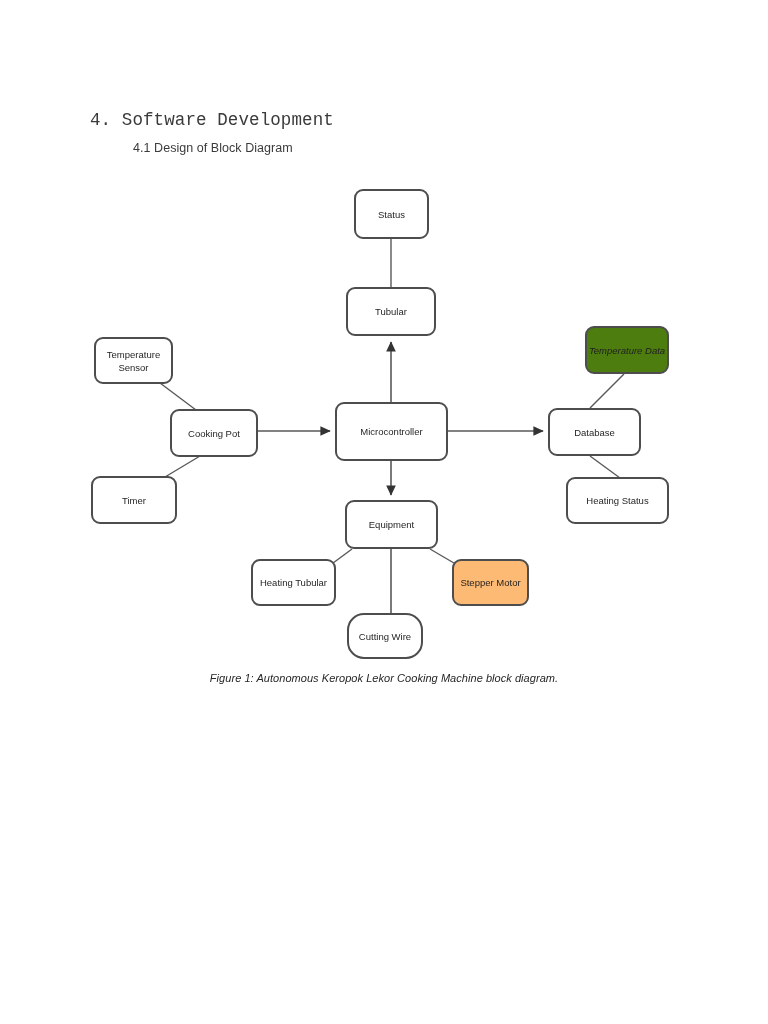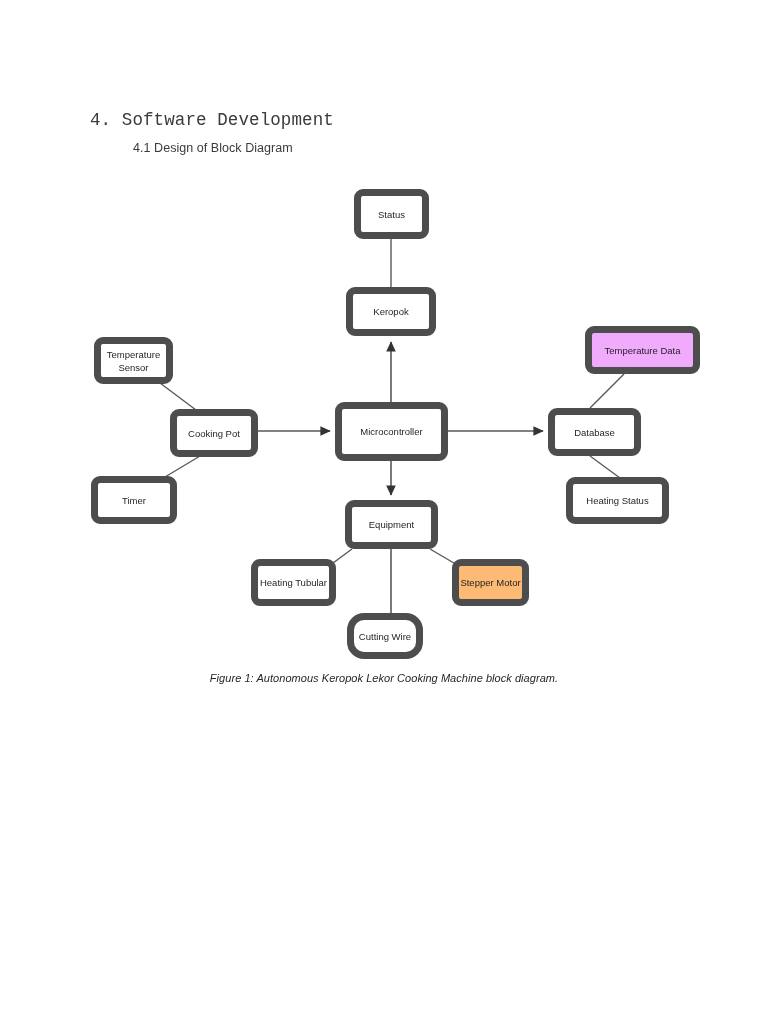--- a/index.html
+++ b/index.html
@@ -62,21 +62,21 @@
     top: 0;
     width: 768px;
     height: 1024px;
     pointer-events: none;
   }
 
   .node {
     position: absolute;
     box-sizing: border-box;
     background: #ffffff;
-    border: 7px solid #a16207;
+    border: 2px solid #a16207;
     border-radius: 9px;
     display: flex;
     align-items: center;
     justify-content: center;
     text-align: center;
     font-size: 9.5px;
     font-weight: 400;
     color: #1f1f1f;
     line-height: 13px;
     white-space: pre-line;
@@ -132,27 +132,27 @@
       <line x1="391" y1="461" x2="391" y2="495" stroke="#595959" stroke-width="1.6" marker-end="url(#arrowhead)"></line>
 
       <line x1="352" y1="549" x2="329" y2="566" stroke="#595959" stroke-width="1.4"></line>
 
       <line x1="391" y1="549" x2="391" y2="613" stroke="#595959" stroke-width="1.6"></line>
 
       <line x1="430" y1="549" x2="459" y2="566" stroke="#595959" stroke-width="1.4"></line>
     </svg>
 
     <div class="node" style="left: 354px; top: 189px; width: 75px; height: 50px; border-color: rgb(77, 77, 77); background: rgb(255, 255, 255); color: rgb(31, 31, 31);">Status</div>
-    <div class="node" style="left: 346px; top: 287px; width: 90px; height: 49px; border-color: rgb(77, 77, 77); background: rgb(255, 255, 255); color: rgb(31, 31, 31);">Keropok</div>
+    <div class="node" style="left: 346px; top: 287px; width: 90px; height: 49px; border-color: rgb(77, 77, 77); background: rgb(255, 255, 255); color: rgb(31, 31, 31);">Tubular</div>
     <div class="node" style="left: 94px; top: 337px; width: 79px; height: 47px; border-color: rgb(77, 77, 77); background: rgb(255, 255, 255); color: rgb(31, 31, 31);">Temperature
 Sensor</div>
     <div class="node" style="left: 170px; top: 409px; width: 88px; height: 48px; border-color: rgb(77, 77, 77); background: rgb(255, 255, 255); color: rgb(31, 31, 31);">Cooking Pot</div>
     <div class="node" style="left: 91px; top: 476px; width: 86px; height: 48px; border-color: rgb(77, 77, 77); background: rgb(255, 255, 255); color: rgb(31, 31, 31);">Timer</div>
     <div class="node" style="left: 335px; top: 402px; width: 113px; height: 59px; border-color: rgb(77, 77, 77); background: rgb(255, 255, 255); color: rgb(31, 31, 31);">Microcontroller</div>
-    <div class="node" style="left: 585px; top: 326px; width: 115px; height: 48px; border-color: rgb(77, 77, 77); background: #f0abfc; color: rgb(31, 31, 31);">Temperature Data</div>
+    <div class="node" style="left: 585px; top: 326px; width: 84px; height: 48px; border-color: rgb(77, 77, 77); background: #4d7c0f; color: rgb(31, 31, 31); font-style: italic;">Temperature Data</div>
     <div class="node" style="left: 548px; top: 408px; width: 93px; height: 48px; border-color: rgb(77, 77, 77); background: rgb(255, 255, 255); color: rgb(31, 31, 31);">Database</div>
     <div class="node" style="left: 566px; top: 477px; width: 103px; height: 47px; border-color: rgb(77, 77, 77); background: rgb(255, 255, 255); color: rgb(31, 31, 31);">Heating Status</div>
     <div class="node" style="left: 345px; top: 500px; width: 93px; height: 49px; border-color: rgb(77, 77, 77); background: rgb(255, 255, 255); color: rgb(31, 31, 31);">Equipment</div>
     <div class="node" style="left: 251px; top: 559px; width: 85px; height: 47px; border-color: rgb(77, 77, 77); background: rgb(255, 255, 255); color: rgb(31, 31, 31);">Heating Tubular</div>
     <div class="node" style="left: 347px; top: 613px; width: 76px; height: 46px; border-color: rgb(77, 77, 77); background: rgb(255, 255, 255); color: rgb(31, 31, 31); border-radius: 17px;">Cutting Wire</div>
     <div class="node" style="left: 452px; top: 559px; width: 77px; height: 47px; border-color: rgb(77, 77, 77); background: #fdba74; color: rgb(31, 31, 31);">Stepper Motor</div>
 
     <div class="caption" style="color: rgb(38, 38, 38);">Figure 1: Autonomous Keropok Lekor Cooking Machine block diagram.</div>
   </div>
 </div>

